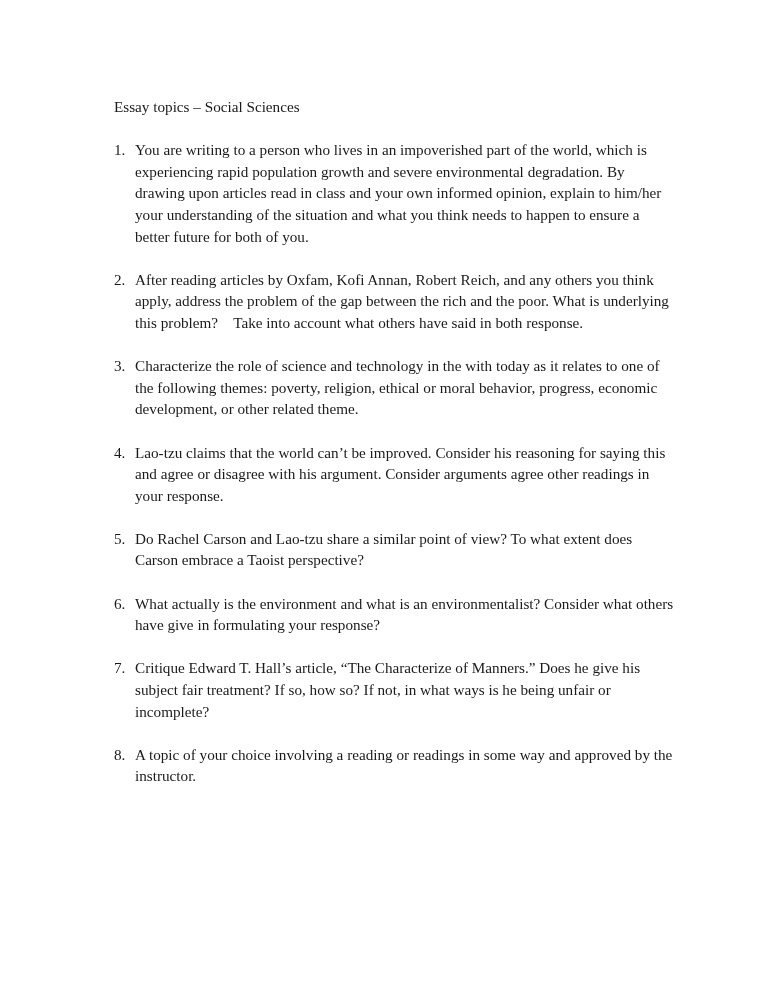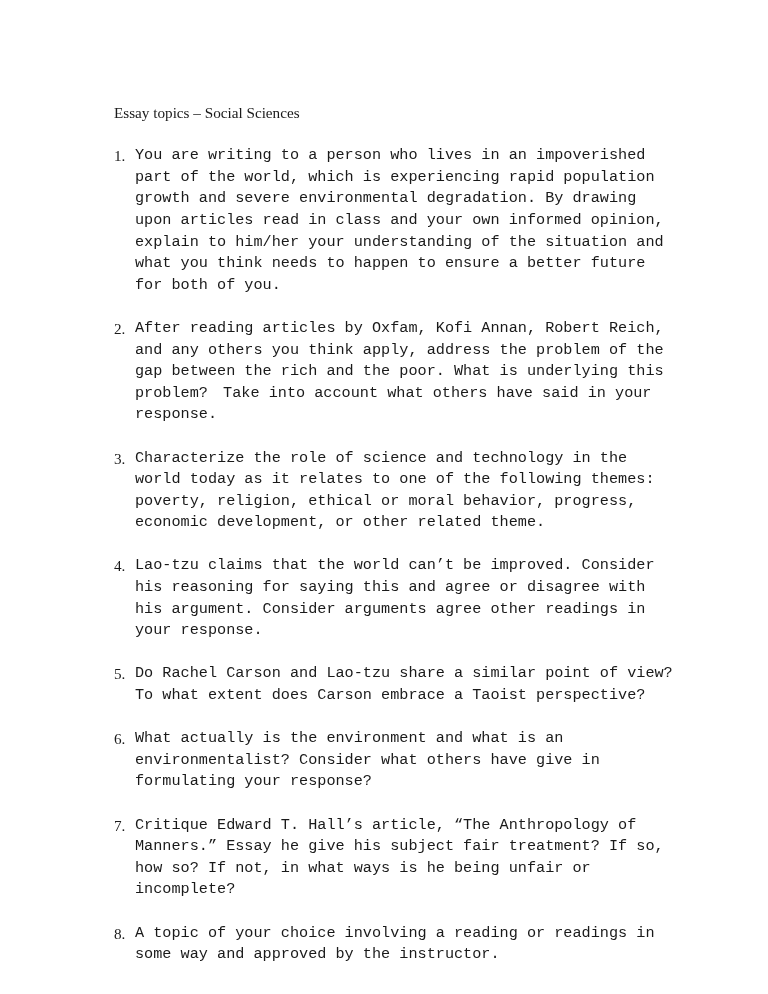--- a/index.html
+++ b/index.html
@@ -13,21 +13,21 @@
       position: relative;
       overflow: hidden;
       font-family: "Liberation Serif", "DejaVu Serif", serif;
       color: #1a1a1a;
       font-size: 15.2px;
       line-height: 21.6px;
     }
     .page {
       position: absolute;
       left: 114px;
-      top: 102px;
+      top: 96px;
       width: 560px;
     }
     .doc-title {
       margin: 0 0 21.6px 0;
       font-weight: normal;
       font-size: 15.2px;
       line-height: 21.6px;
     }
     .topic-list {
       list-style: none;
@@ -39,56 +39,55 @@
       padding-left: 21px;
       margin-bottom: 21.6px;
     }
     .topic-num {
       position: absolute;
       left: 0;
       top: 0;
     }
     .topic-text {
       display: block;
-      font-family: Liberation Mono, monospace;
     }
   </style>
 </head>
 <body>
 
 <div class="page">
   <p class="doc-title">Essay topics – Social Sciences</p>
 
   <ol class="topic-list">
     <li class="topic-item">
       <span class="topic-num">1.</span>
       <span class="topic-text">You are writing to a person who lives in an impoverished part of the world, which is experiencing rapid population growth and severe environmental degradation. By drawing upon articles read in class and your own informed opinion, explain to him/her your understanding of the situation and what you think needs to happen to ensure a better future for both of you.</span>
     </li>
     <li class="topic-item">
       <span class="topic-num">2.</span>
-      <span class="topic-text">After reading articles by Oxfam, Kofi Annan, Robert Reich, and any others you think apply, address the problem of the gap between the rich and the poor. What is underlying this problem? Take into account what others have said in your response.</span>
+      <span class="topic-text">After reading articles by Oxfam, Kofi Annan, Robert Reich, and any others you think apply, address the problem of the gap between the rich and the poor. What is underlying this problem? Take into account what others have said in both response.</span>
     </li>
     <li class="topic-item">
       <span class="topic-num">3.</span>
-      <span class="topic-text">Characterize the role of science and technology in the world today as it relates to one of the following themes: poverty, religion, ethical or moral behavior, progress, economic development, or other related theme.</span>
+      <span class="topic-text">Characterize the role of science and technology in the with today as it relates to one of the following themes: poverty, religion, ethical or moral behavior, progress, economic development, or other related theme.</span>
     </li>
     <li class="topic-item">
       <span class="topic-num">4.</span>
       <span class="topic-text">Lao-tzu claims that the world can’t be improved. Consider his reasoning for saying this and agree or disagree with his argument. Consider arguments agree other readings in your response.</span>
     </li>
     <li class="topic-item">
       <span class="topic-num">5.</span>
       <span class="topic-text">Do Rachel Carson and Lao-tzu share a similar point of view? To what extent does Carson embrace a Taoist perspective?</span>
     </li>
     <li class="topic-item">
       <span class="topic-num">6.</span>
       <span class="topic-text">What actually is the environment and what is an environmentalist? Consider what others have give in formulating your response?</span>
     </li>
     <li class="topic-item">
       <span class="topic-num">7.</span>
-      <span class="topic-text">Critique Edward T. Hall’s article, “The Anthropology of Manners.” Essay he give his subject fair treatment? If so, how so? If not, in what ways is he being unfair or incomplete?</span>
+      <span class="topic-text">Critique Edward T. Hall’s article, “The Characterize of Manners.” Does he give his subject fair treatment? If so, how so? If not, in what ways is he being unfair or incomplete?</span>
     </li>
     <li class="topic-item">
       <span class="topic-num">8.</span>
       <span class="topic-text">A topic of your choice involving a reading or readings in some way and approved by the instructor.</span>
     </li>
   </ol>
 </div>
 
 </body></html>

